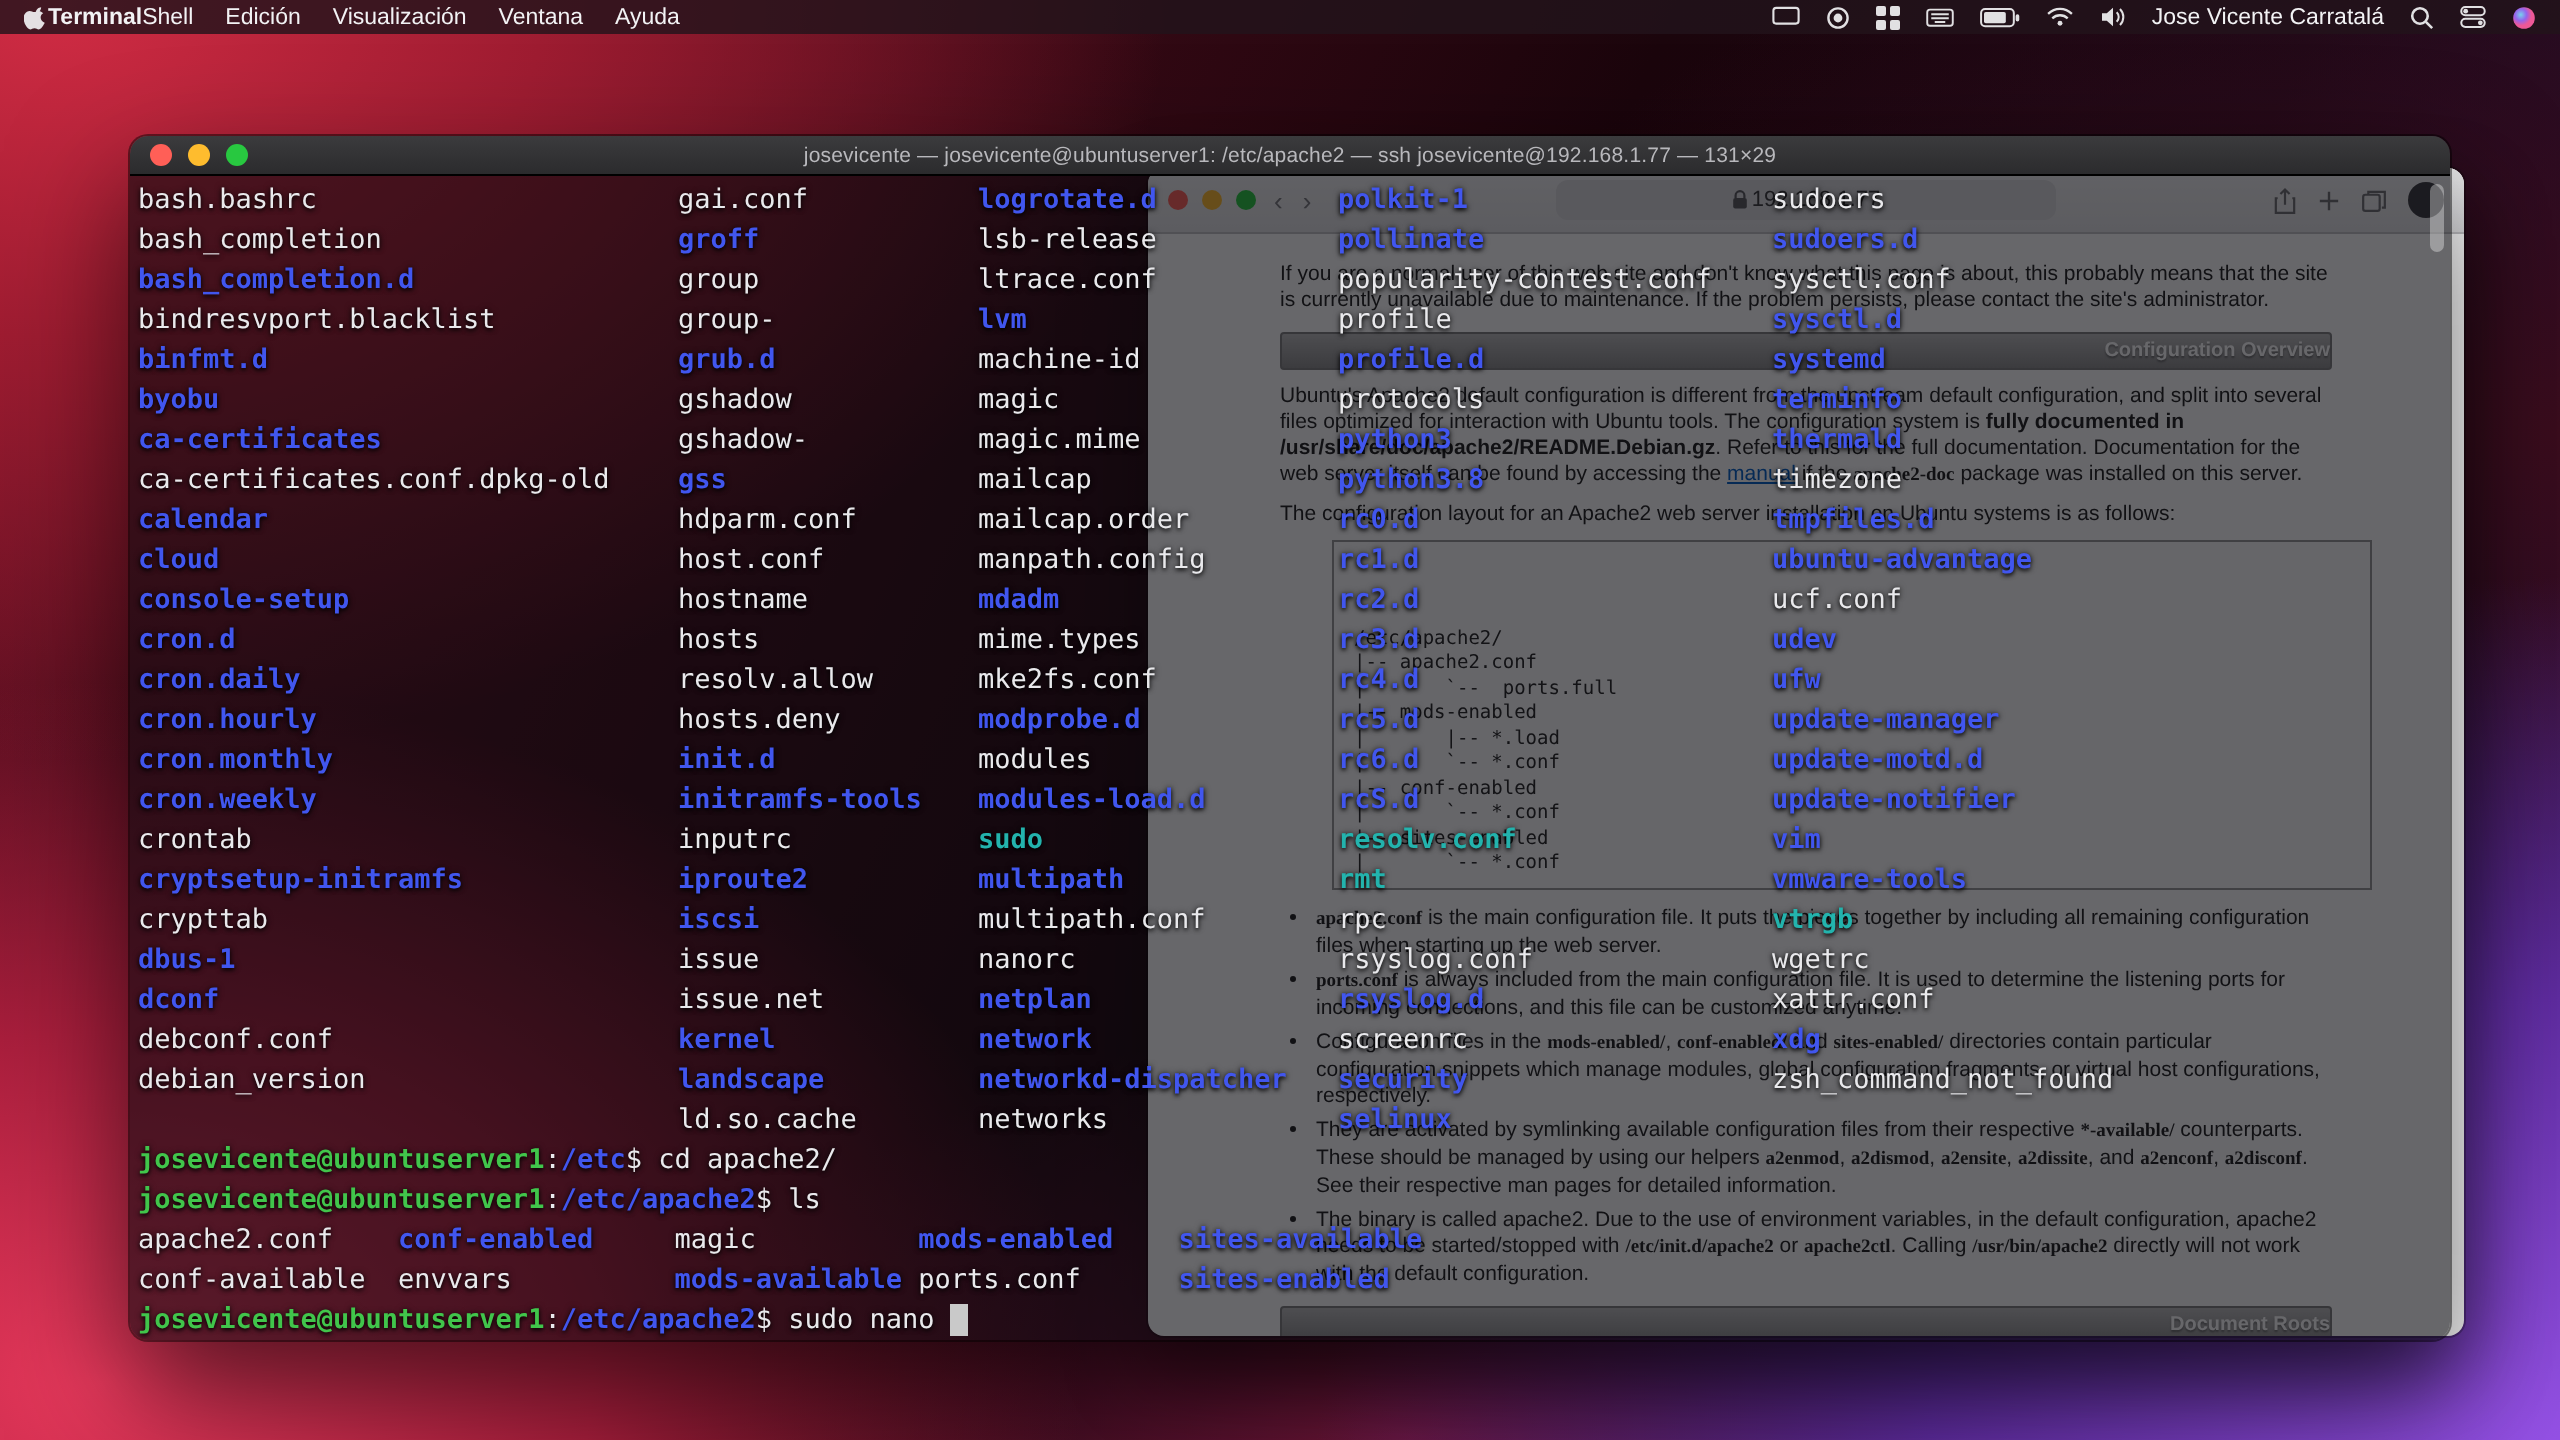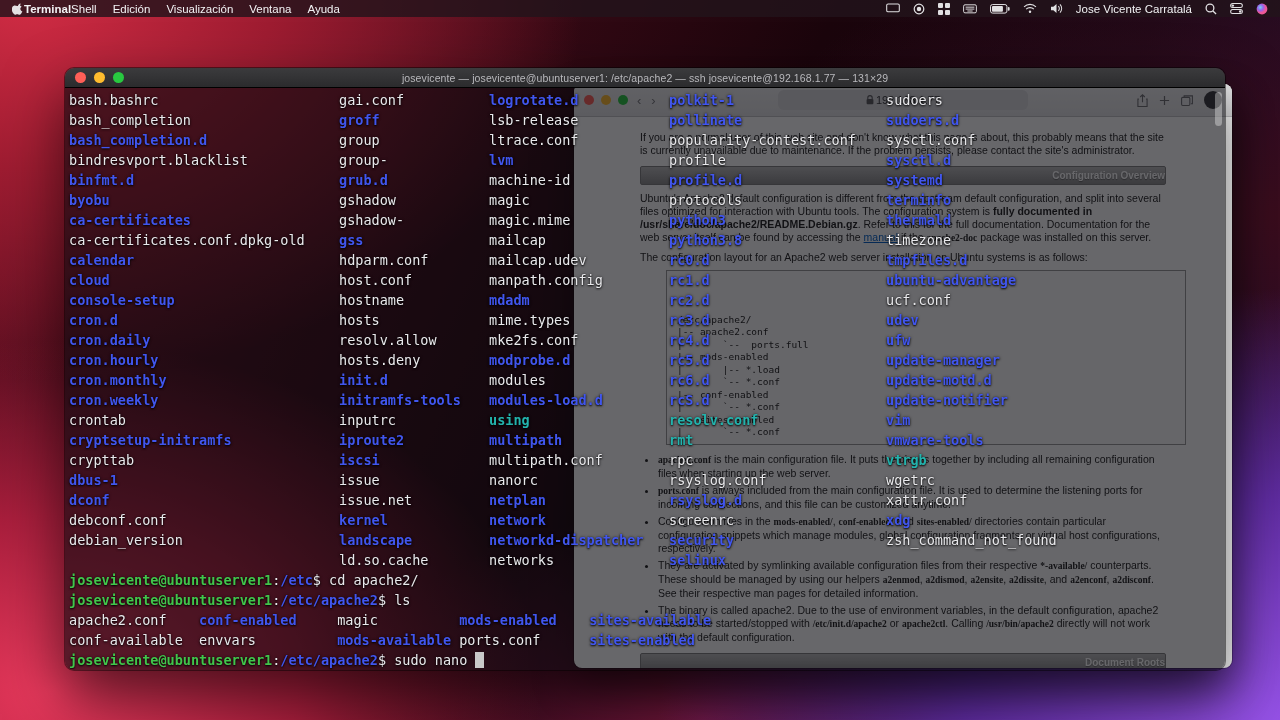--- a/index.html
+++ b/index.html
@@ -339,29 +339,29 @@
       <div class="tcol" style="left:420px">
 
       <div class="trow"><span class="d">logrotate.d</span></div>
           <div class="trow"><span class="f">lsb-release</span></div>
           <div class="trow"><span class="f">ltrace.conf</span></div>
           <div class="trow"><span class="d">lvm</span></div>
           <div class="trow"><span class="f">machine-id</span></div>
           <div class="trow"><span class="f">magic</span></div>
           <div class="trow"><span class="f">magic.mime</span></div>
           <div class="trow"><span class="f">mailcap</span></div>
-          <div class="trow"><span class="f">mailcap.udev</span></div>
+          <div class="trow"><span class="f">mailcap.order</span></div>
           <div class="trow"><span class="f">manpath.config</span></div>
           <div class="trow"><span class="d">mdadm</span></div>
           <div class="trow"><span class="f">mime.types</span></div>
           <div class="trow"><span class="f">mke2fs.conf</span></div>
           <div class="trow"><span class="d">modprobe.d</span></div>
           <div class="trow"><span class="f">modules</span></div>
           <div class="trow"><span class="d">modules-load.d</span></div>
-          <div class="trow"><span class="l">using</span></div>
+          <div class="trow"><span class="l">sudo</span></div>
           <div class="trow"><span class="d">multipath</span></div>
           <div class="trow"><span class="f">multipath.conf</span></div>
           <div class="trow"><span class="f">nanorc</span></div>
           <div class="trow"><span class="d">netplan</span></div>
           <div class="trow"><span class="d">network</span></div>
           <div class="trow"><span class="d">networkd-dispatcher</span></div>
           <div class="trow"><span class="f">networks</span></div>
         </div>
       <div class="tcol" style="left:600px">
 

